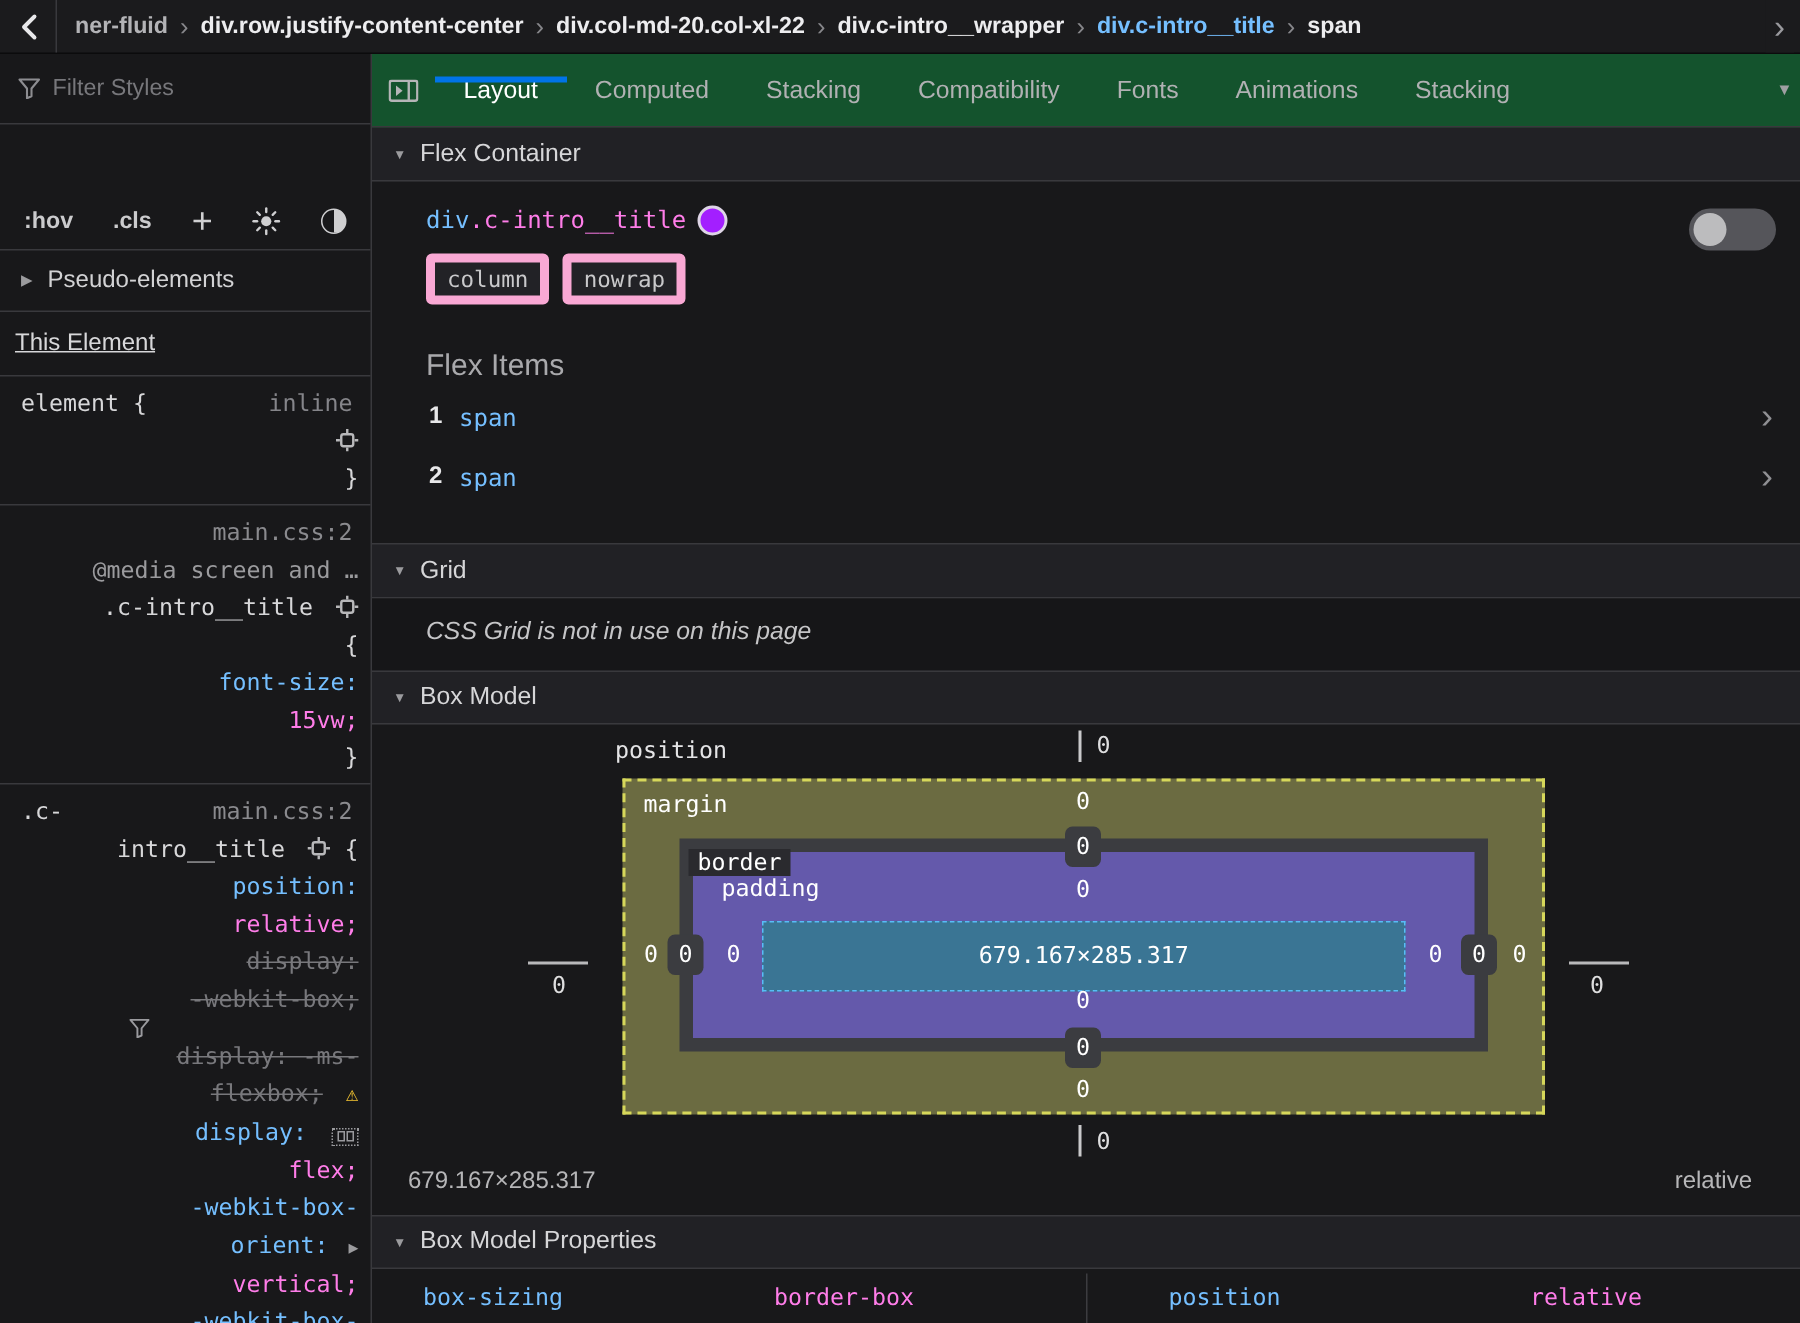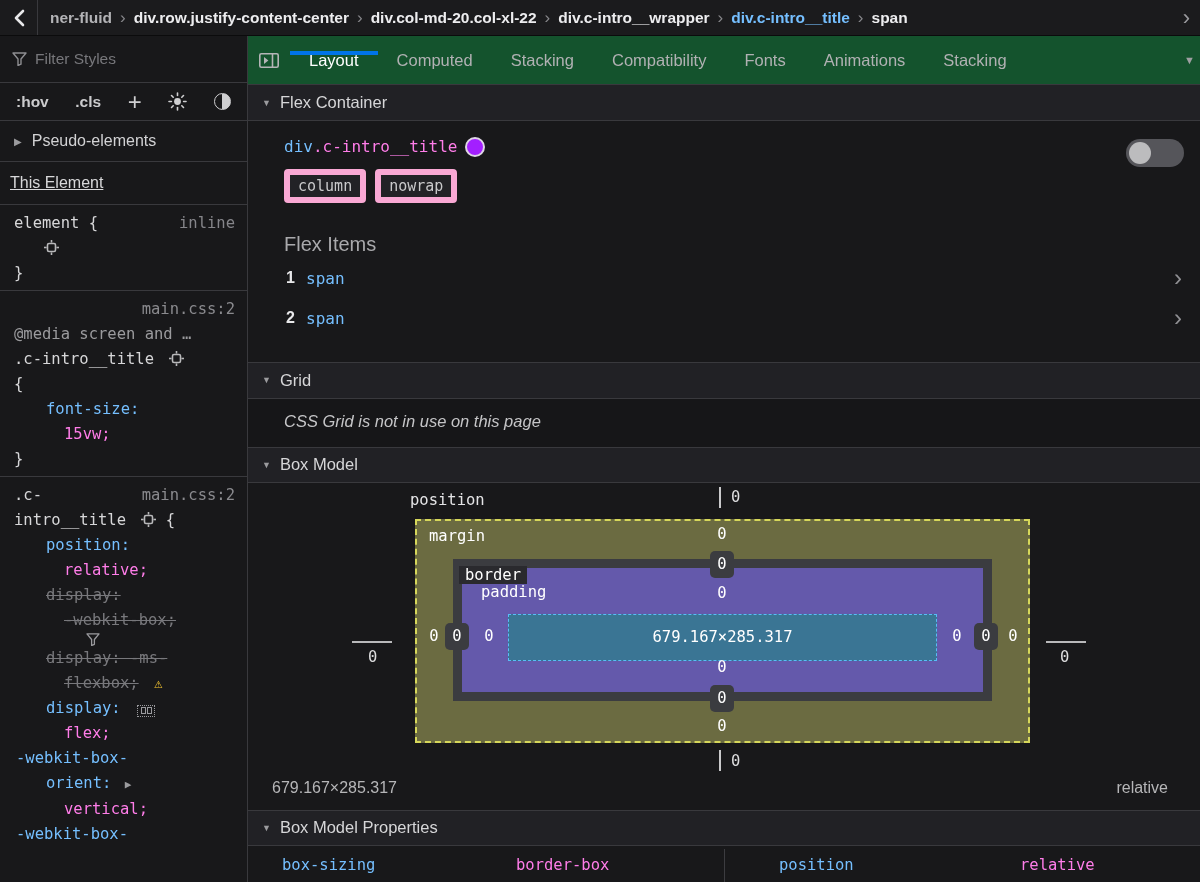--- a/index.html
+++ b/index.html
@@ -22,42 +22,42 @@
   
   .split { display:flex; height:846px; }
 
   
   .styles-pane { width:248px; flex:0 0 248px; border-right:1px solid #39393d; background:#18181a; }
   .filter-row { height:47px; display:flex; align-items:center; gap:8px; padding:0 12px; border-bottom:1px solid #39393d; }
   .filter-row input { background:transparent; border:none; outline:none; color:#b9b9bb;
     font-family:"Liberation Sans", sans-serif; font-size:15.5px; width:170px; }
   .filter-row input::placeholder { color:#77777b; }
   .class-toolbar { height:38px; display:flex; align-items:center; justify-content:space-between;
-    padding:0 16px; border-bottom:1px solid #39393d; }
+    padding:0 16px; border-bottom:1px solid #39393d;margin-top:46px; }
   .tb-txt { font-size:15.5px; font-weight:600; color:#cbcbcd; cursor:pointer; }
   .tb-plus { font-size:24px; font-weight:400; color:#cfcfd1; cursor:pointer; line-height:1; }
   .halfmoon { width:17px; height:17px; border-radius:50%; border:1.5px solid #cfcfd1; display:inline-block;
     background:linear-gradient(to right, transparent 50%, #cfcfd1 50%); cursor:pointer; }
   .pseudo-row { height:41px; display:flex; align-items:center; gap:10px; padding:0 14px;
     border-bottom:1px solid #39393d; cursor:pointer; }
   .tri { color:#9b9b9e; font-size:10px; }
   .pseudo-row span.lbl { font-size:16px; color:#d2d2d4; }
   .this-el { height:43px; display:flex; align-items:center; padding:0 10px;
     border-bottom:1px solid #39393d; font-size:16px; color:#d8d8da;text-decoration:underline; }
 
   .rule { font-family:"DejaVu Sans Mono", monospace; font-size:15.5px; line-height:25px;
     padding:6px 8px 4px 14px; border-bottom:1px solid #39393d; }
   .rule .sel { color:#d7d7d9; cursor:pointer; }
   .rule .brace { color:#d7d7d9; }
   .rule .src { color:#8a8a8e; cursor:pointer; }
   .rule .media { color:#9b9b9e; }
   .rule .prop { color:#75bfff; cursor:pointer; }
   .rule .val { color:#ff7de9; cursor:pointer; }
   .rule .struck { color:#78787c; text-decoration:line-through; }
-  .rline { display:block; }
+  .rline { display:block;text-align:right; }
   .rline.right { text-align:right; padding-right:4px; }
   .rline.between { display:flex; justify-content:space-between; padding-right:4px; }
   .ind1 { padding-left:32px; } .ind2 { padding-left:50px; } .ind0 { padding-left:2px; }
   .warn { color:#f5c531; font-size:14px; margin-left:6px; text-decoration:none; display:inline-block; }
   .crosshair { display:inline-block; vertical-align:-2px; margin-left:6px; cursor:pointer; }
   .flexbadge { display:inline-flex; align-items:center; justify-content:center; gap:1px;
     width:18px; height:12px; border:1px dotted #9a9a9e; vertical-align:-1px; margin-left:7px; cursor:pointer; }
   .flexbadge i { display:block; width:5px; height:7px; border:1px solid #9a9a9e; }
   .funnel-line { padding-left:72px; }
 

